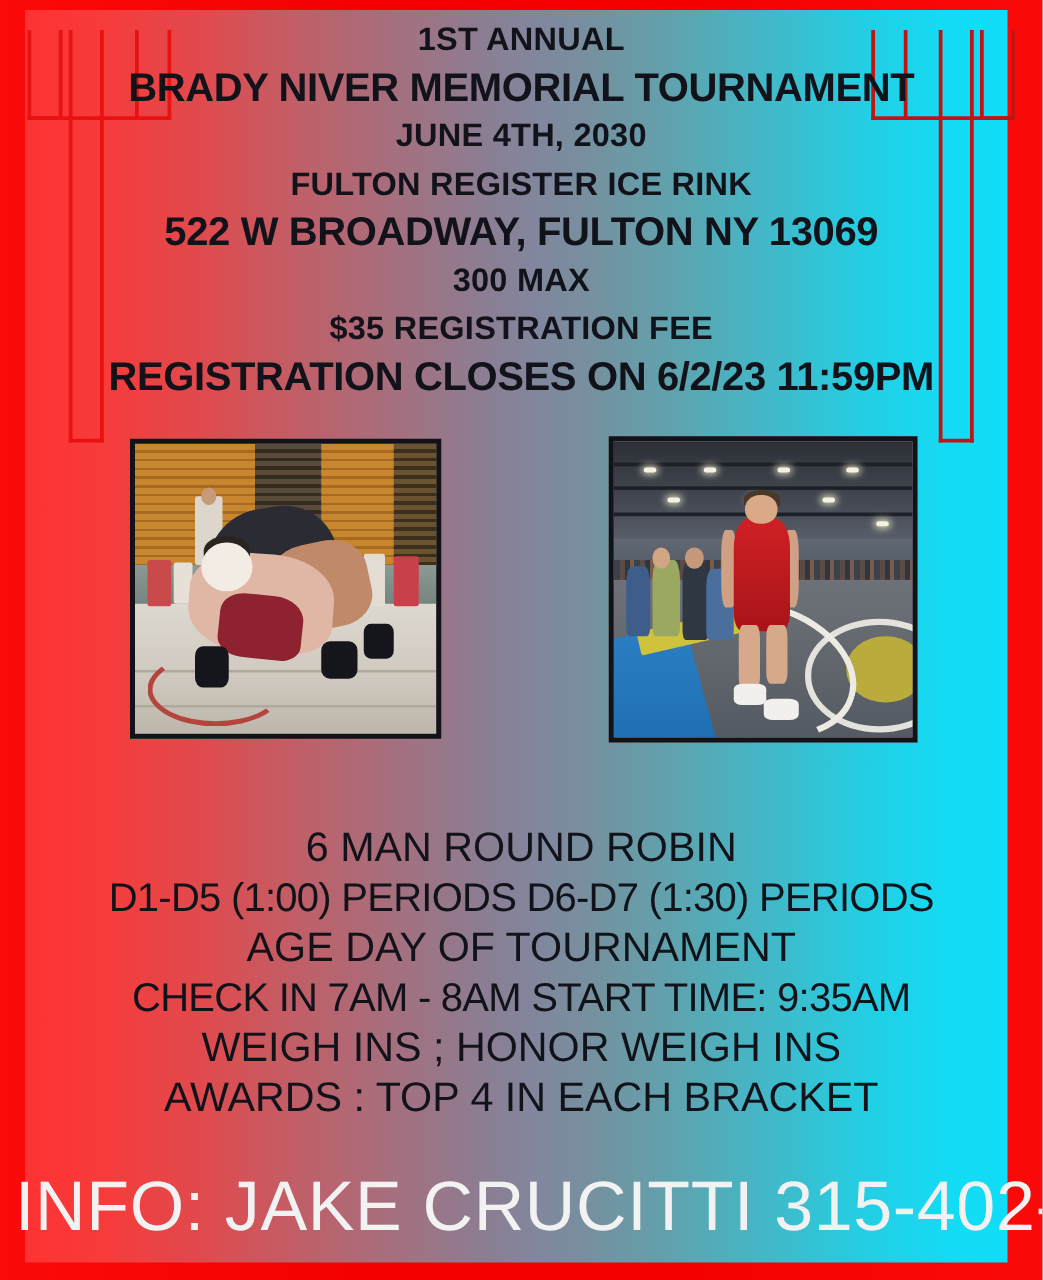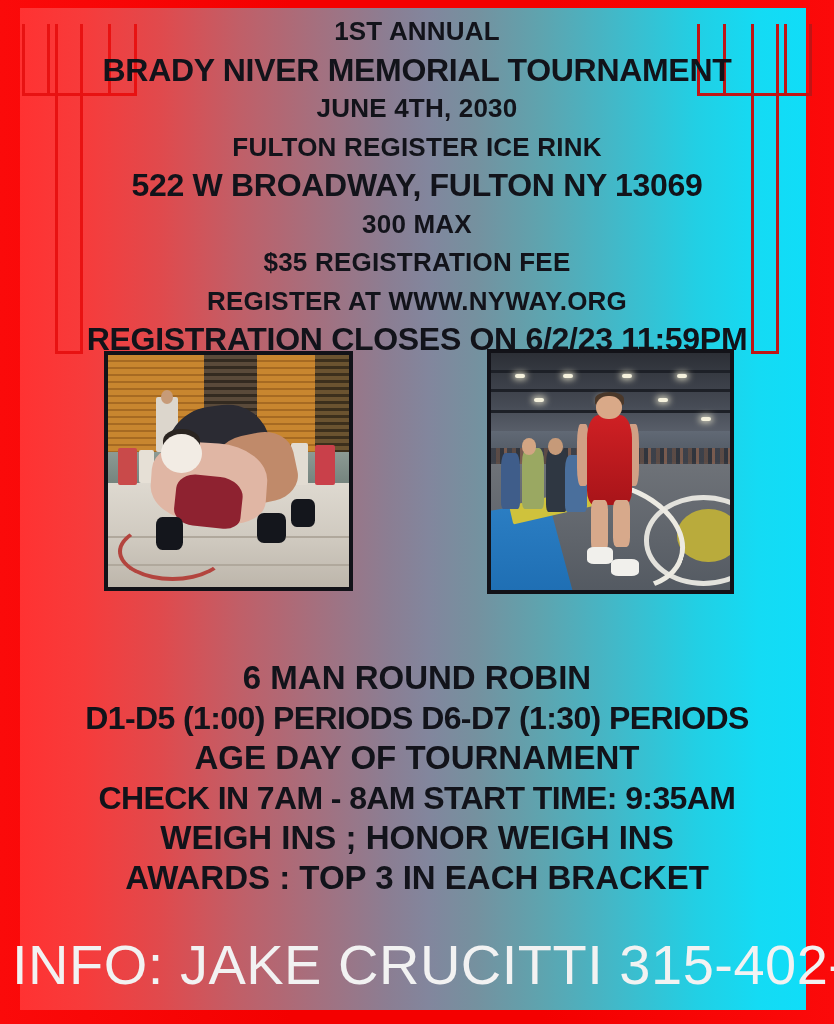--- a/index.html
+++ b/index.html
@@ -328,21 +328,21 @@
   .details-block {
     position: absolute;
     left: 28px;
     top: 658px;
     width: 778px;
     text-align: center;
   }
   .dline {
     display: block;
     color: #12131a;
-    font-weight: 700;
+    font-weight: 400;
     font-size: 33px;
     line-height: 40px;
     letter-spacing: 0px;
     white-space: nowrap;
   }
   .dline.tight { letter-spacing: -0.6px; font-size: 32px; }
 
   
   .info-line {
     position: absolute;
@@ -386,21 +386,20 @@
   </div>
 
   <div class="headline-block">
     <span class="hline narrow">1ST ANNUAL</span>
     <span class="hline wide">BRADY NIVER MEMORIAL TOURNAMENT</span>
     <span class="hline narrow">JUNE 4TH, 2030</span>
     <span class="hline narrow">FULTON REGISTER ICE RINK</span>
     <span class="hline wide">522 W BROADWAY, FULTON NY 13069</span>
     <span class="hline narrow">300 MAX</span>
     <span class="hline narrow">$35 REGISTRATION FEE</span>
-    <span class="hline narrow">REGISTER AT WWW.NYWAY.ORG</span>
     <span class="hline wide">REGISTRATION CLOSES ON 6/2/23 11:59PM</span>
   </div>
 
   <div class="photo photo-left">
     <div class="photo-inner">
       <div class="gym-wall"></div>
       <div class="gym-wall-dark"></div>
       <div class="gym-wall-dark2"></div>
       <div class="gym-mat-band"></div>
       <div class="gym-floor"></div>
@@ -467,18 +466,18 @@
       <div class="r-shoe" style="left:50%;top:87%;width:12%;height:7%;"></div>
     </div>
   </div>
 
   <div class="details-block">
     <span class="dline">6 MAN ROUND ROBIN</span>
     <span class="dline tight">D1-D5  (1:00) PERIODS D6-D7 (1:30) PERIODS</span>
     <span class="dline">AGE DAY OF TOURNAMENT</span>
     <span class="dline tight">CHECK IN 7AM - 8AM START TIME: 9:35AM</span>
     <span class="dline">WEIGH INS ; HONOR WEIGH INS</span>
-    <span class="dline">AWARDS : TOP 3 IN EACH BRACKET</span>
+    <span class="dline">AWARDS : TOP 4 IN EACH BRACKET</span>
   </div>
 
   <div class="info-line">INFO: JAKE CRUCITTI 315-402-4247</div>
 
 </div>
 
 </body></html>

